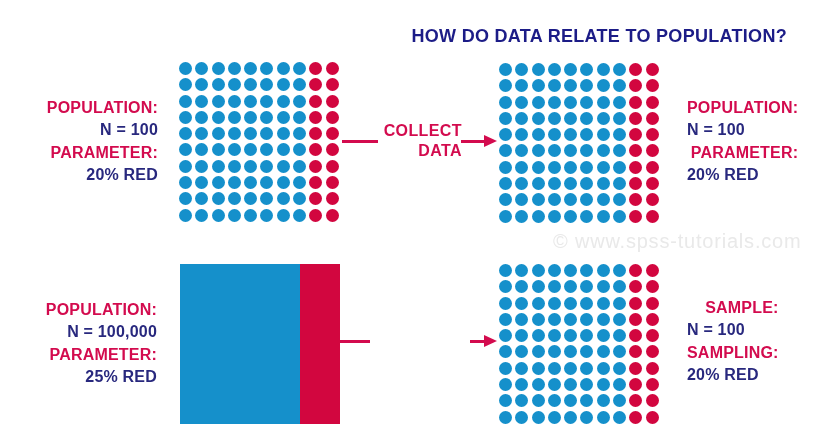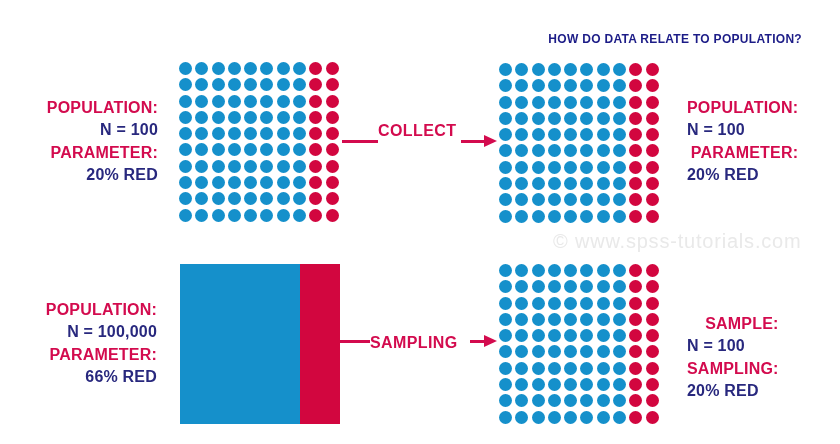--- a/index.html
+++ b/index.html
@@ -13,42 +13,41 @@
     height: 444px;
     background: #ffffff;
     overflow: hidden;
     font-family: "Liberation Sans", sans-serif;
   }
 
   
   #title {
     position: absolute;
     top: 26px;
-    right: 38px;
-    font-size: 12px;
+    right: 53px;
+    font-size: 18px;
     font-weight: bold;
     letter-spacing: 0.3px;
     white-space: nowrap;
     color: var(--title_navy);
-    margin-top: 6px;
   }
 
   
   .caption {
     position: absolute;
     font-size: 16px;
     font-weight: bold;
     line-height: 22.4px;
     white-space: nowrap;
     letter-spacing: 0.2px;
   }
   #cap-tl { left: 0;   top: 97px;  width: 158px; text-align: right; }
   #cap-tr { left: 687px; top: 97px;  text-align: left; }
   #cap-bl { left: 0;   top: 299px; width: 157px; text-align: right; }
-  #cap-br { left: 687px; top: 313px; text-align: left; }
+  #cap-br { left: 687px; top: 297px; text-align: left; }
   .red  { color: var(--text_red); text-align: right; }
   .navy { color: var(--navy); }
 
   
   .dotgrid {
     position: absolute;
     display: grid;
     grid-template-columns: repeat(10, 13px);
     grid-auto-rows: 13px;
     gap: 3.3px 3.3px;
@@ -84,21 +83,21 @@
     height: 0;
     border-top: 6.5px solid transparent;
     border-bottom: 6.5px solid transparent;
     border-left: 13px solid var(--text_red);
   }
   .connector-label {
     position: absolute;
     font-size: 16px;
     font-weight: bold;
     letter-spacing: 0.4px;
-    text-align: left;
+    text-align: right;
     color: var(--text_red);
     white-space: nowrap;
   }
   #collect-line-left  { left: 342px; top: 140px; width: 36px; }
   #collect-line-right { left: 461px; top: 140px; width: 25px; }
   #collect-arrowhead  { left: 484px; top: 135px; }
   #collect-label      { left: 378px; top: 121px; width: 84px; line-height: 20px; }
 
   #sampling-line-left  { left: 340px; top: 340px; width: 30px; }
   #sampling-line-right { left: 470px; top: 340px; width: 16px; }
@@ -230,20 +229,21 @@
       <span class="dot dot-blue"></span>
       <span class="dot dot-blue"></span>
       <span class="dot dot-blue"></span>
       <span class="dot dot-red"></span>
       <span class="dot dot-red"></span>
     </div>
 
   <div id="collect-line-left" class="hline"></div>
   <div id="collect-label" class="connector-label">
     <div>COLLECT</div>
+    <div>DATA</div>
   </div>
   <div id="collect-line-right" class="hline"></div>
   <div id="collect-arrowhead" class="arrowhead"></div>
 
   <div id="grid-pop2" class="dotgrid">
       <span class="dot dot-blue"></span>
       <span class="dot dot-blue"></span>
       <span class="dot dot-blue"></span>
       <span class="dot dot-blue"></span>
       <span class="dot dot-blue"></span>
@@ -350,32 +350,29 @@
     <div class="red">PARAMETER:</div>
     <div class="navy">20% RED</div>
   </div>
 
   <div id="watermark">© www.spss-tutorials.com</div>
 
   <div id="cap-bl" class="caption">
     <div class="red">POPULATION:</div>
     <div class="navy">N = 100,000</div>
     <div class="red">PARAMETER:</div>
-    <div class="navy">66% RED</div>
+    <div class="navy">25% RED</div>
   </div>
 
   <div id="pop-rect">
     <div id="pop-rect-blue" style="width: 75%;"></div>
     <div id="pop-rect-red"></div>
   </div>
 
   <div id="sampling-line-left" class="hline"></div>
-  <div id="sampling-label" class="connector-label">
-    <div>SAMPLING</div>
-  </div>
   <div id="sampling-line-right" class="hline"></div>
   <div id="sampling-arrowhead" class="arrowhead"></div>
 
   <div id="grid-sample" class="dotgrid">
       <span class="dot dot-blue"></span>
       <span class="dot dot-blue"></span>
       <span class="dot dot-blue"></span>
       <span class="dot dot-blue"></span>
       <span class="dot dot-blue"></span>
       <span class="dot dot-blue"></span>

